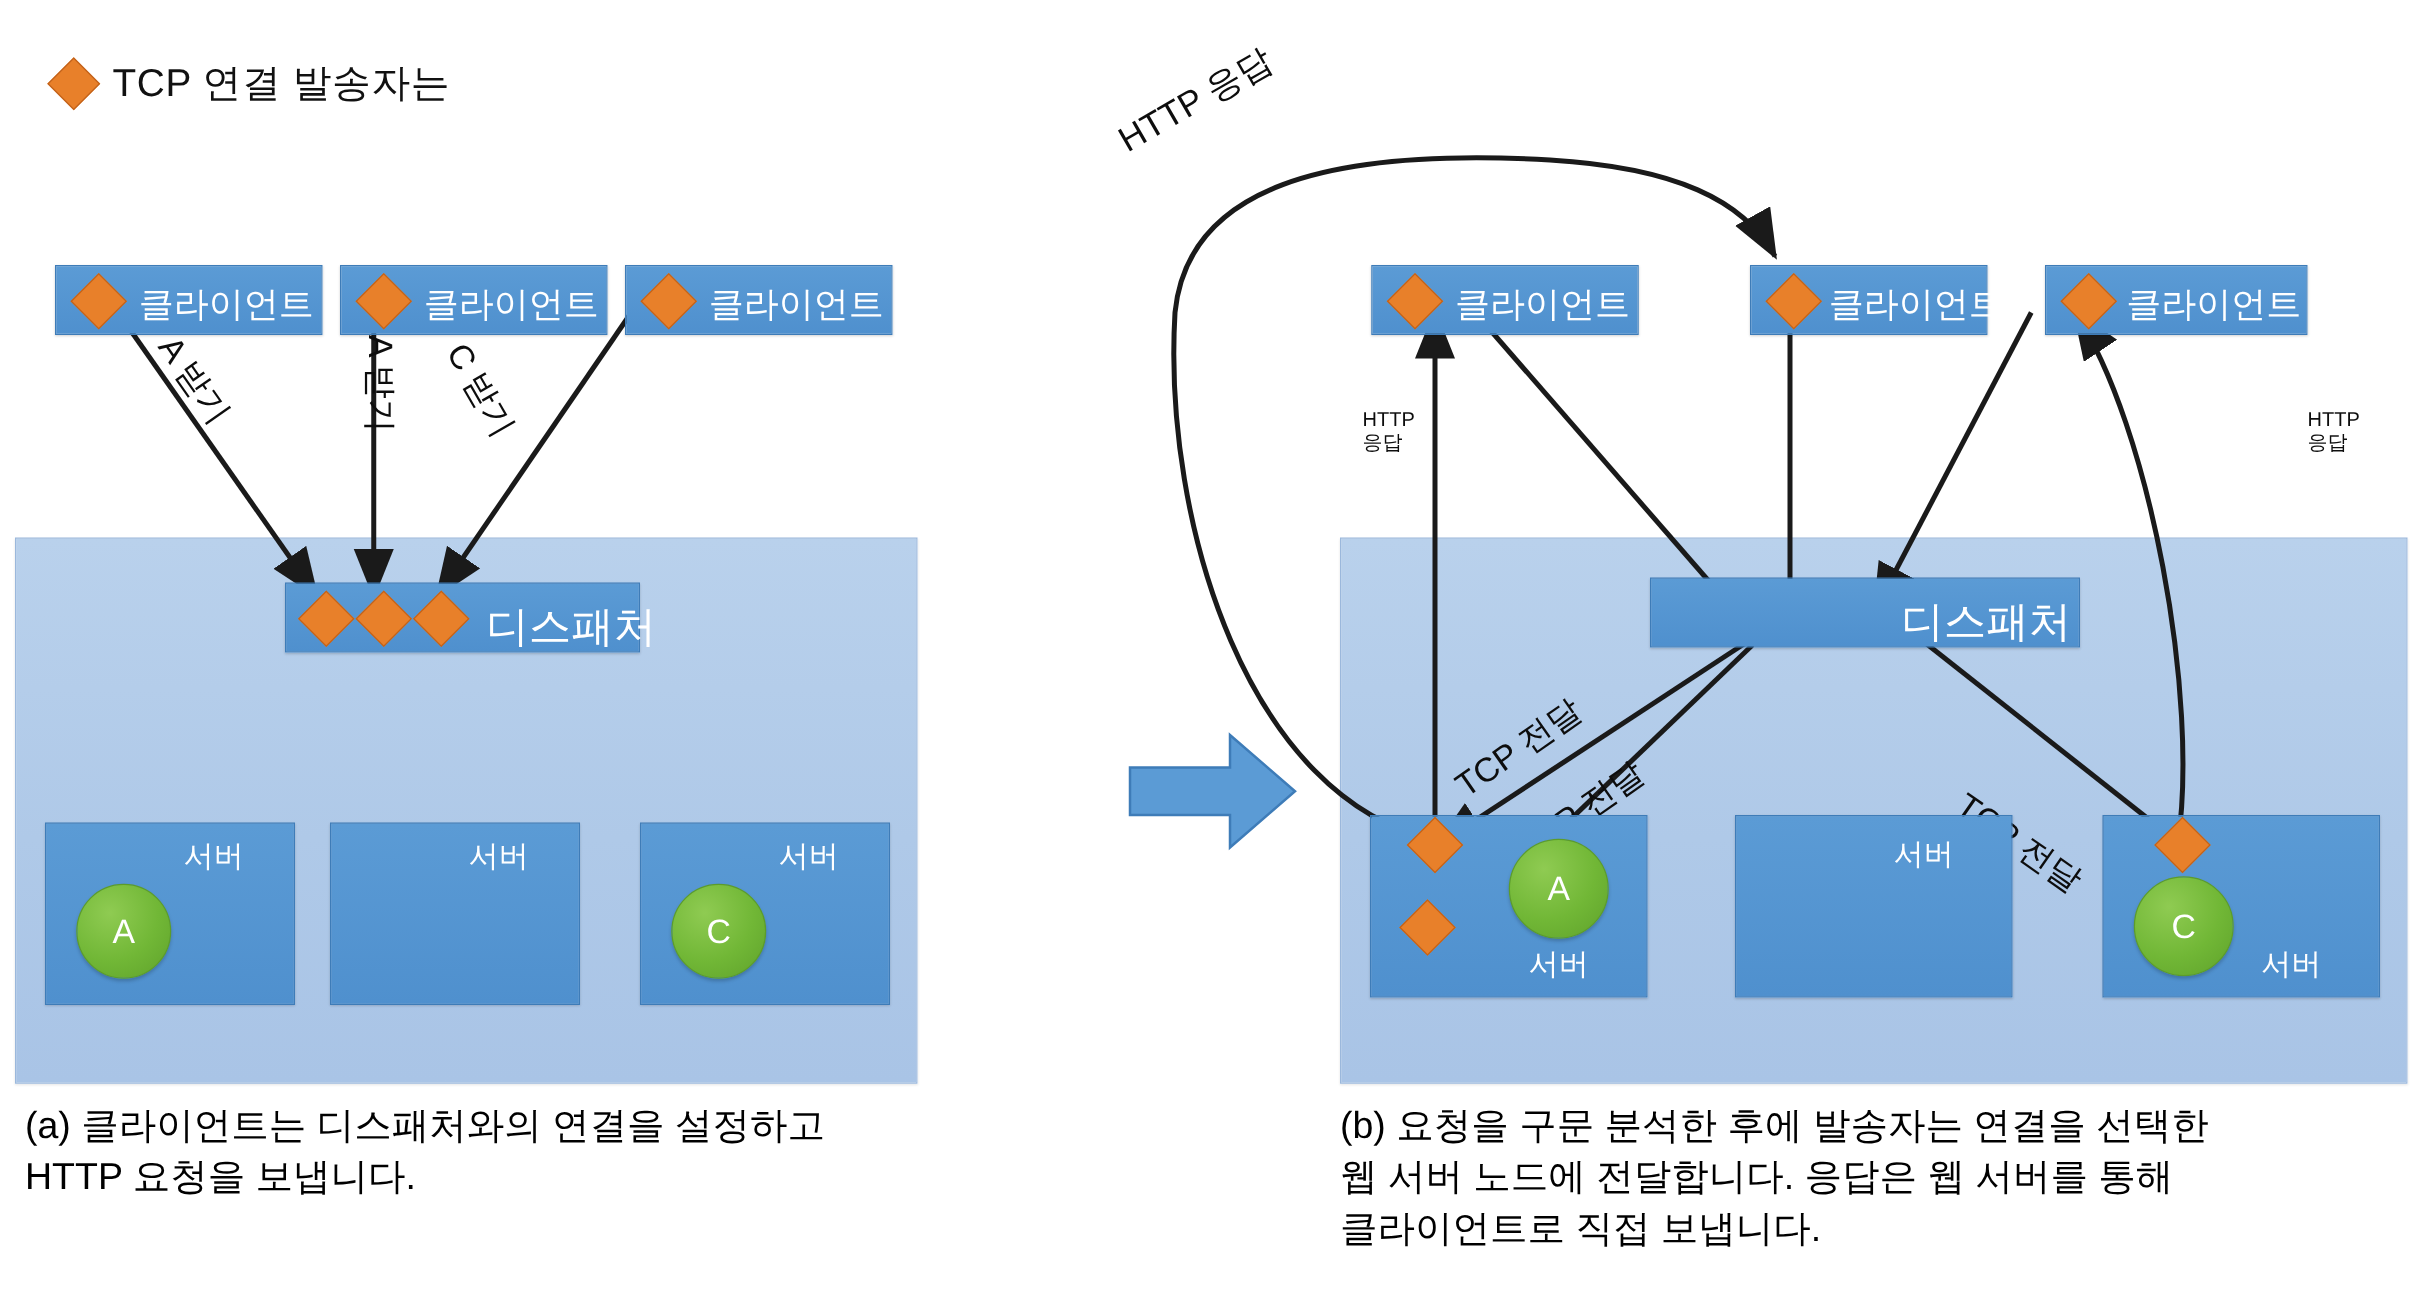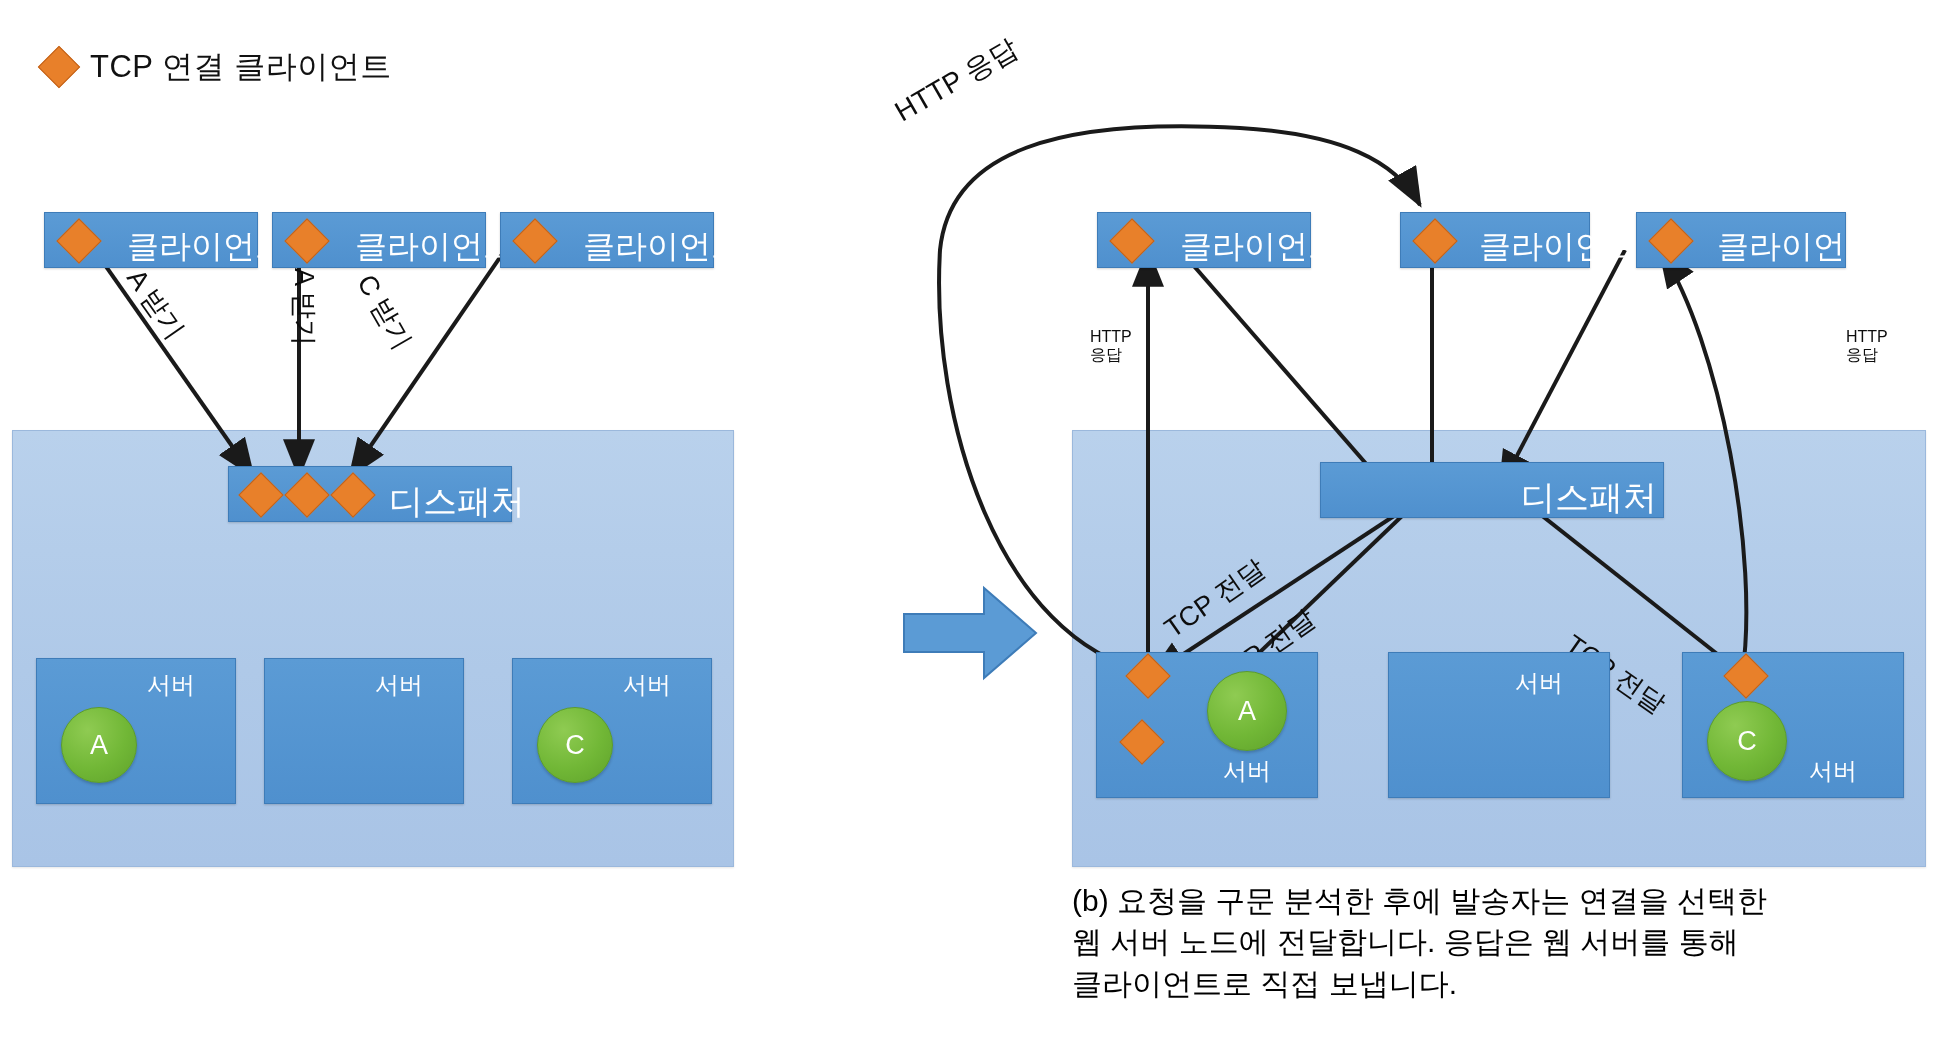--- a/index.html
+++ b/index.html
@@ -59,21 +59,21 @@
   }
   .node-label {
     position: absolute;
     color: #FFFFFF;
     font-size: 29px;
     white-space: nowrap;
   }
 
   
   .client-box { height: 56px; }
-  .client-box .node-label { font-size: 32px; margin-left: 16px; }
+  .client-box .node-label { font-size: 28px; }
   .client-diamond { width: 30px; height: 30px; }
 
   
   .server-box { }
   .server-box .node-label { font-size: 24px; }
 
   .green-circle {
     position: absolute;
     background: radial-gradient(circle at 35% 30%, #8FCB52 0%, #71B736 55%, #5FA22B 100%);
     border: 1px solid #5C9C2B;
@@ -122,21 +122,21 @@
     pointer-events: none;
   }
 </style>
 </head>
 <body>
 
 <div id="root">
 
   <div class="abs" id="legend">
     <span class="diamond"></span>
-    <span class="legend-label">TCP 연결 클라이언트</span>
+    <span class="legend-label">TCP 연결 발송자는</span>
   </div>
 
   <div class="abs panel-bg" id="panel-a-bg"></div>
 
   <div class="abs panel-bg" id="panel-b-bg"></div>
 
   <svg class="overlay" viewBox="0 0 1937 1038">
     <defs>
       <marker id="ah" markerWidth="11" markerHeight="11" refX="9.2" refY="4" orient="auto" markerUnits="strokeWidth">
         <path d="M0,0 L10,4 L0,8 z" fill="#1A1A1A"></path>
@@ -250,17 +250,19 @@
   </div>
   <div class="abs node-box server-box" style="left:1682px; top:652px; width:222px; height:146px;">
     <span class="node-label" style="left:126px; top:102px;">서버</span>
     <span class="green-circle" style="left:24px; top:48px; width:78px; height:78px;">C</span>
   </div>
 
   <div class="abs diamond" style="left:1132px; top:660px; width:30px; height:30px;"></div>
   <div class="abs diamond" style="left:1126px; top:726px; width:30px; height:30px;"></div>
   <div class="abs diamond" style="left:1730px; top:660px; width:30px; height:30px;"></div>
 
+  <div class="caption" id="caption-a">(a) 클라이언트는 디스패처와의 연결을 설정하고
+HTTP 요청을 보냅니다.</div>
   <div class="caption" id="caption-b">(b) 요청을 구문 분석한 후에 발송자는 연결을 선택한
 웹 서버 노드에 전달합니다. 응답은 웹 서버를 통해
 클라이언트로 직접 보냅니다.</div>
 
 </div>
 
 </body></html>

